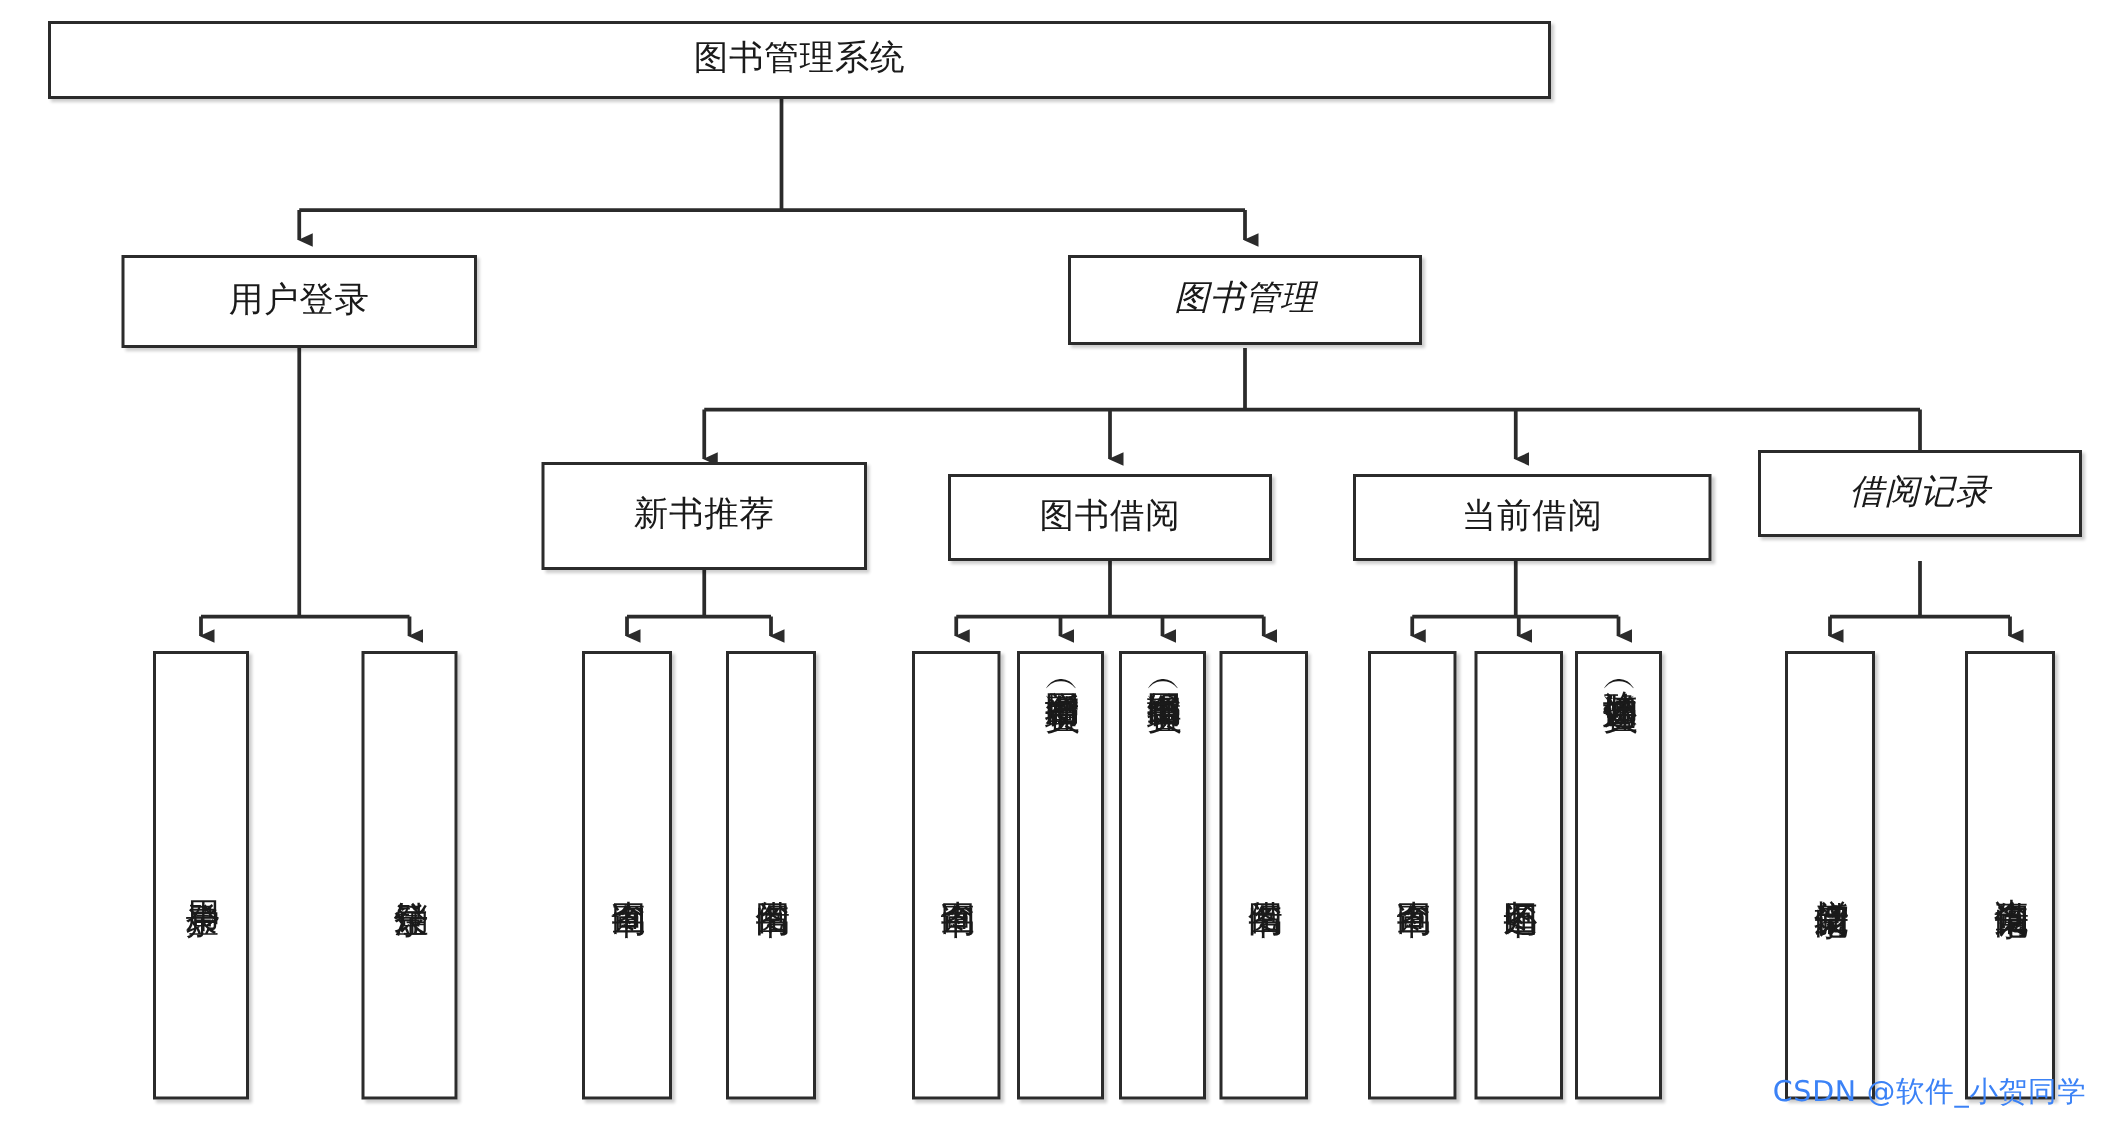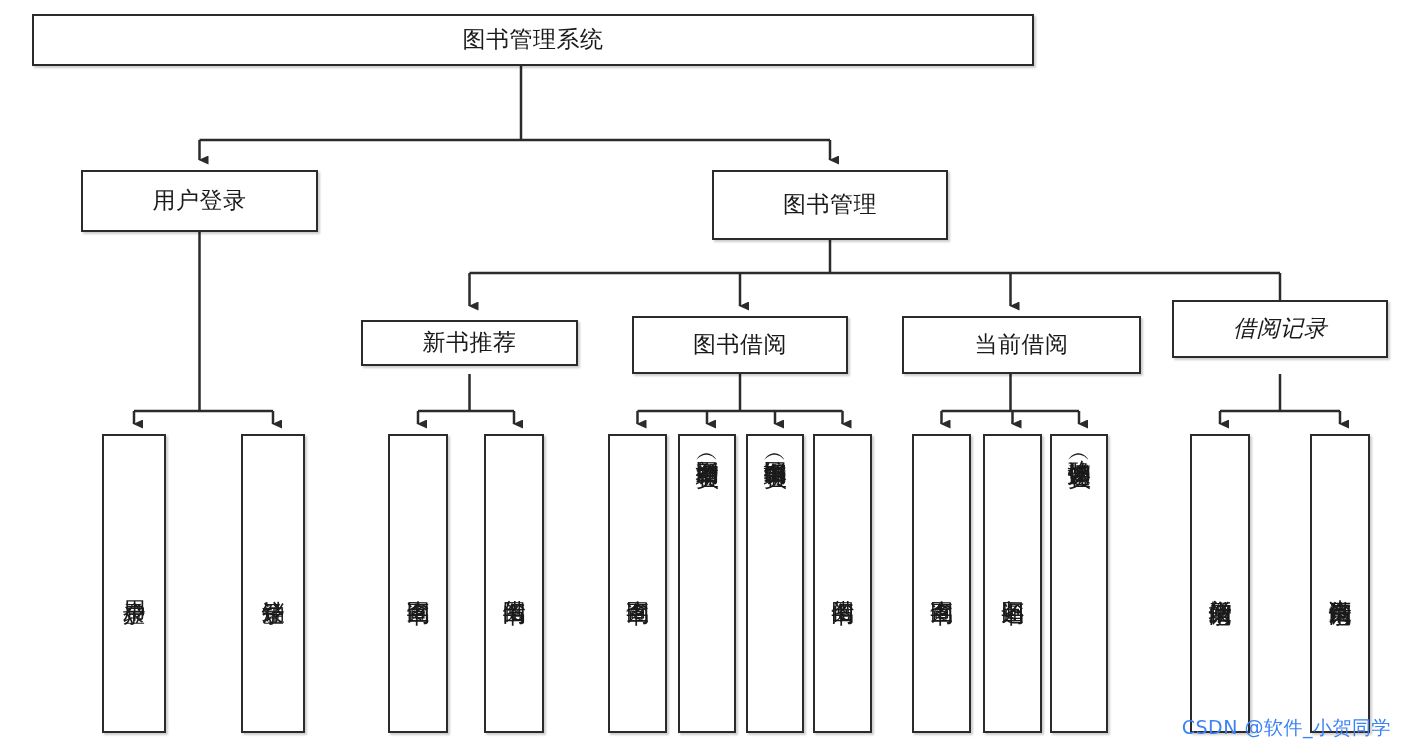--- a/index.html
+++ b/index.html
@@ -116,24 +116,24 @@
         <path d="M1340,411 L1340,424" marker-end="url(#arrow)"></path>
       </g>
   </svg>
   <div id="nodes">
       <div class="node" style="left: 20px; top: 14px; width: 1002px; height: 52px; margin-left: 12px;">
         <span class="node-label">图书管理系统</span>
       </div>
       <div class="node" style="left: 81px; top: 170px; width: 237px; height: 62px;">
         <span class="node-label">用户登录</span>
       </div>
-      <div class="node" style="left: 712px; top: 170px; width: 236px; height: 70px;">
+      <div class="node" style="left: 712px; top: 170px; width: 236px; height: 60px; font-style: italic;">
         <span class="node-label">图书管理</span>
       </div>
-      <div class="node" style="left: 361px; top: 320px; width: 217px; height: 46px;">
+      <div class="node" style="left: 361px; top: 308px; width: 217px; height: 72px;">
         <span class="node-label">新书推荐</span>
       </div>
       <div class="node" style="left: 632px; top: 316px; width: 216px; height: 58px;">
         <span class="node-label">图书借阅</span>
       </div>
       <div class="node" style="left: 902px; top: 316px; width: 239px; height: 58px;">
         <span class="node-label">当前借阅</span>
       </div>
       <div class="node" style="left: 1172px; top: 300px; width: 216px; height: 58px; font-style: italic;">
         <span class="node-label">借阅记录</span>

